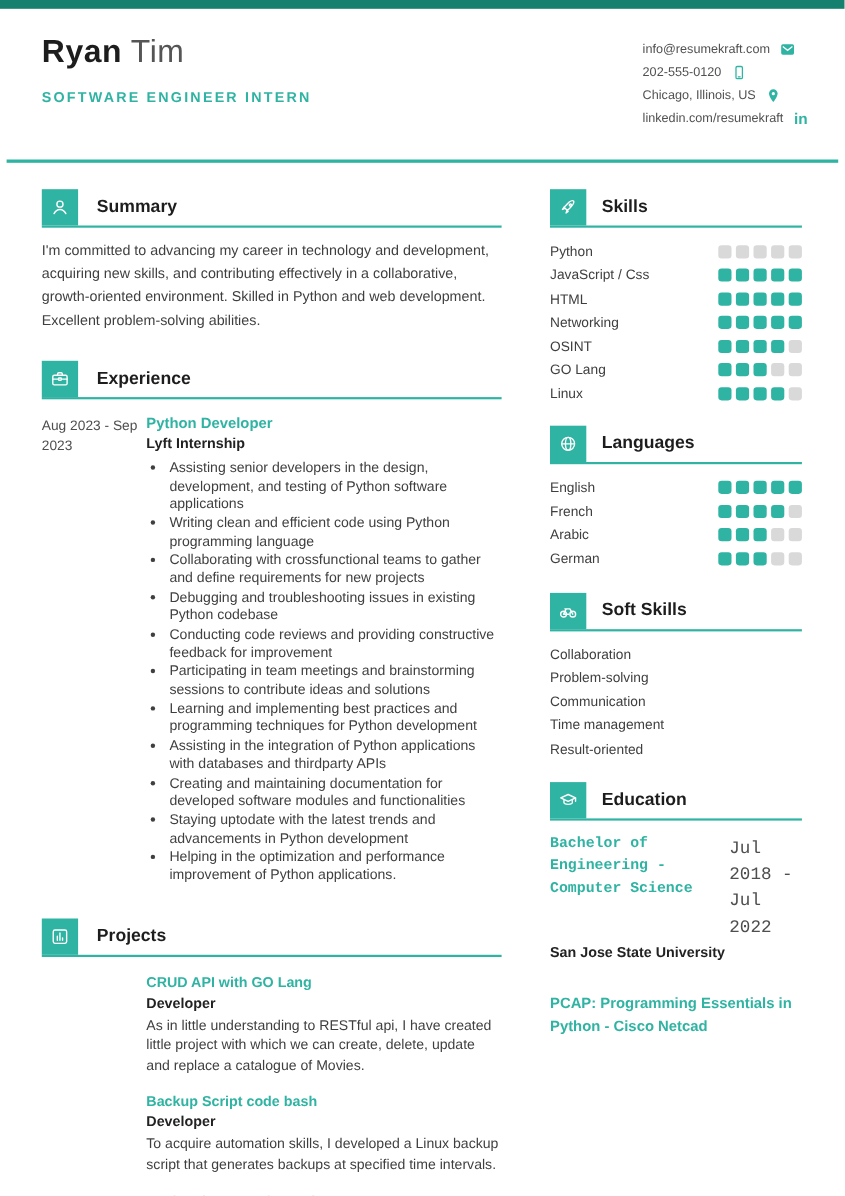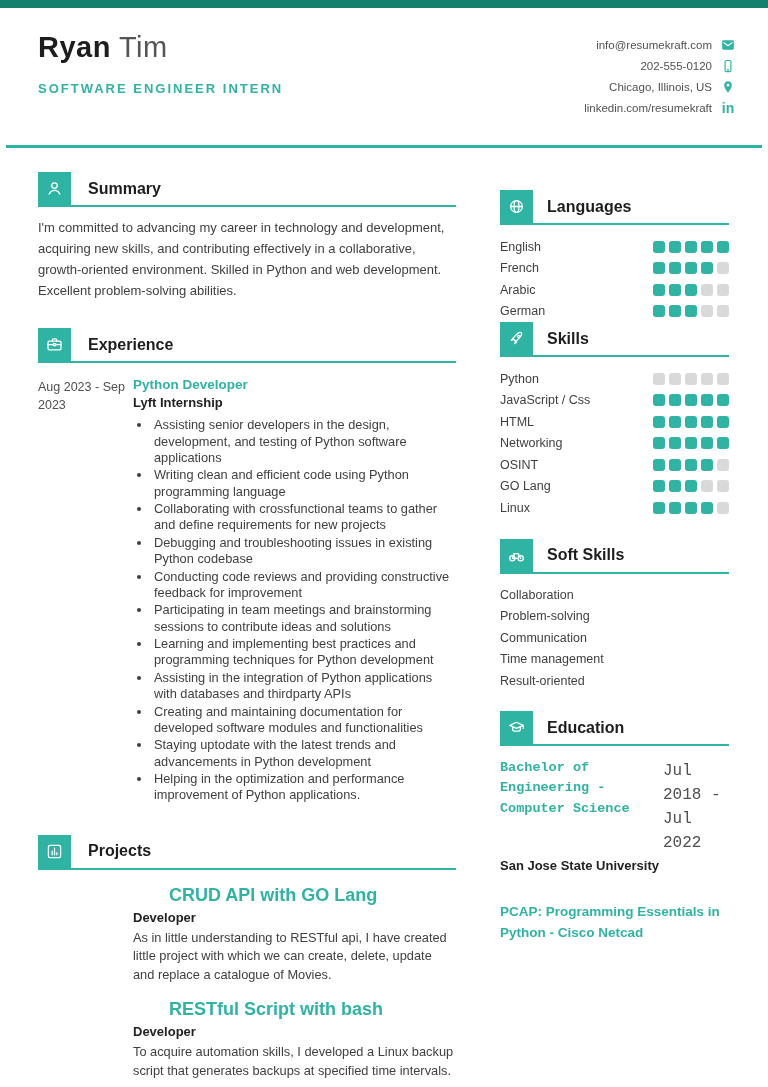--- a/index.html
+++ b/index.html
@@ -10,21 +10,21 @@
   html,body{background:#fff;}
   body{font-family:"Liberation Sans","DejaVu Sans",sans-serif;}
   .page{position:relative;width:768px;height:1087px;background:#fff;overflow:hidden;}
   .topbar{position:absolute;top:0;left:0;right:0;height:8px;background:var(--accent-dark);}
   
   .name{position:absolute;left:38px;top:31px;font-size:29px;color:var(--ink);letter-spacing:.5px;}
   .name .first{font-weight:700;}
   .name .last{font-weight:400;color:#555;}
   .role{position:absolute;left:38px;top:81px;font-size:13px;font-weight:700;letter-spacing:2px;color:var(--accent);}
   .contacts{position:absolute;top:38px;right:33px;display:flex;flex-direction:column;gap:7px;}
-  .c-row{display:flex;justify-content:flex-end;align-items:center;gap:9px;font-size:11.5px;color:var(--muted);height:14px;}
+  .c-row{display:flex;align-items:center;gap:9px;font-size:11.5px;color:var(--muted);height:14px;}
   .c-ic{width:14px;height:14px;display:flex;align-items:center;justify-content:center;flex:0 0 14px;}
   .c-ic svg{width:14px;height:14px;}
   .li-in{font-size:14px;font-weight:700;color:var(--accent);line-height:14px;}
   .hdr-rule{position:absolute;top:145px;left:6px;right:6px;height:3px;background:var(--accent);}
   
   .lcol{position:absolute;left:38px;top:172px;width:418px;}
   .rcol{position:absolute;left:500px;top:172px;width:229px;}
   
   .sec-head{display:flex;align-items:center;gap:17px;border-bottom:2px solid var(--accent);}
   .sec-icon{width:33px;height:33px;background:var(--accent);display:flex;align-items:center;justify-content:center;flex:0 0 33px;}
@@ -37,21 +37,21 @@
   .job{display:flex;margin-top:14px;}
   .job-dates{width:95px;flex:0 0 95px;font-size:12.5px;color:#4f4f4f;line-height:1.45;padding-top:1px;}
   .job-main{flex:1;}
   .job-title{font-size:13.5px;font-weight:700;color:var(--accent);}
   .job-company{font-size:13px;font-weight:700;color:#222;margin-top:3px;}
   .bullets{margin-top:7px;padding-left:19px;}
   .bullets li{font-size:12.8px;color:var(--body);line-height:1.28;padding-left:2px;margin-bottom:1px;}
   .sec-proj{margin-top:30px;}
   .proj-list{margin-left:95px;}
   .proj{margin-top:15px;}
-  .proj-title{font-size:18px;font-weight:700;color:var(--accent);margin-left:36px;}
+  .proj-title{font-size:13px;font-weight:700;color:var(--accent);}
   .proj-role{font-size:13px;font-weight:700;color:#222;margin-top:4px;}
   .proj-desc{font-size:12.8px;color:var(--body);line-height:1.45;margin-top:4px;}
   .proj-role:empty,.proj-desc:empty{display:none;}
   
   .rows{margin-top:11px;}
   .lvl-row{display:flex;justify-content:space-between;align-items:center;height:21.5px;}
   .lvl-label{font-size:12.5px;color:var(--body);}
   .squares{display:flex;gap:4px;}
   .sq{width:12px;height:12px;border-radius:3px;background:var(--sq-off);}
   .sq.on{background:var(--accent);}
@@ -186,34 +186,125 @@
         </span>
         <span class="sec-title">Projects</span>
       </div>
       <div class="proj-list">
         <div class="proj">
           <div class="proj-title">CRUD API with GO Lang</div>
           <div class="proj-role">Developer</div>
           <div class="proj-desc">As in little understanding to RESTful api, I have created little project with which we can create, delete, update and replace a catalogue of Movies.</div>
         </div>
         <div class="proj">
-          <div class="proj-title">RESTful Script with bash</div>
+          <div class="proj-title">Backup Script code bash</div>
           <div class="proj-role">Developer</div>
           <div class="proj-desc">To acquire automation skills, I developed a Linux backup script that generates backups at specified time intervals.</div>
         </div>
         <div class="proj">
           <div class="proj-title">Backend System for Taxis</div>
 
         </div>
       </div>
     </div>
   </div>
 
   <div class="rcol">
 
+    <div class="sec">
+      <div class="sec-head">
+        <span class="sec-icon">
+          <svg viewBox="0 0 24 24">
+              <path d="M13.2 5.8c2.6-2 5.6-2.3 5.3.3-.2 2.1-2.3 4.6-4.7 7l-2.6 2.6-3.9-3.9 2.6-2.6c1.1-1.1 2.2-2.4 3.3-3.4z"></path>
+              <circle cx="14.6" cy="9.4" r="1.3"></circle>
+              <path d="M8.6 13.2l-3.1 1.2 1.7-2.4M10.8 15.4l-1.2 3.1 2.4-1.7"></path>
+            </svg>
+        </span>
+        <span class="sec-title">Skills</span>
+      </div>
+      <div class="rows" id="skills-rows">
+  <div class="lvl-row">
+    <span class="lvl-label">Python</span>
+    <span class="squares">
+              <span class="sq"></span>
+              <span class="sq"></span>
+              <span class="sq"></span>
+              <span class="sq"></span>
+              <span class="sq"></span>
+            </span>
+  </div>
+
+  <div class="lvl-row">
+    <span class="lvl-label">JavaScript / Css</span>
+    <span class="squares">
+              <span class="sq on"></span>
+              <span class="sq on"></span>
+              <span class="sq on"></span>
+              <span class="sq on"></span>
+              <span class="sq on"></span>
+            </span>
+  </div>
+
+  <div class="lvl-row">
+    <span class="lvl-label">HTML</span>
+    <span class="squares">
+              <span class="sq on"></span>
+              <span class="sq on"></span>
+              <span class="sq on"></span>
+              <span class="sq on"></span>
+              <span class="sq on"></span>
+            </span>
+  </div>
+
+  <div class="lvl-row">
+    <span class="lvl-label">Networking</span>
+    <span class="squares">
+              <span class="sq on"></span>
+              <span class="sq on"></span>
+              <span class="sq on"></span>
+              <span class="sq on"></span>
+              <span class="sq on"></span>
+            </span>
+  </div>
+
+  <div class="lvl-row">
+    <span class="lvl-label">OSINT</span>
+    <span class="squares">
+              <span class="sq on"></span>
+              <span class="sq on"></span>
+              <span class="sq on"></span>
+              <span class="sq on"></span>
+              <span class="sq"></span>
+            </span>
+  </div>
+
+  <div class="lvl-row">
+    <span class="lvl-label">GO Lang</span>
+    <span class="squares">
+              <span class="sq on"></span>
+              <span class="sq on"></span>
+              <span class="sq on"></span>
+              <span class="sq"></span>
+              <span class="sq"></span>
+            </span>
+  </div>
+
+  <div class="lvl-row">
+    <span class="lvl-label">Linux</span>
+    <span class="squares">
+              <span class="sq on"></span>
+              <span class="sq on"></span>
+              <span class="sq on"></span>
+              <span class="sq on"></span>
+              <span class="sq"></span>
+            </span>
+  </div>
+</div>
+    </div>
+
     <div class="sec sec-lang">
       <div class="sec-head">
         <span class="sec-icon">
           <svg viewBox="0 0 24 24">
               <circle cx="12" cy="12" r="7.4"></circle>
               <ellipse cx="12" cy="12" rx="3.1" ry="7.4"></ellipse>
               <path d="M4.8 12h14.4"></path>
             </svg>
         </span>
         <span class="sec-title">Languages</span>
@@ -252,111 +343,20 @@
             </span>
   </div>
 
   <div class="lvl-row">
     <span class="lvl-label">German</span>
     <span class="squares">
               <span class="sq on"></span>
               <span class="sq on"></span>
               <span class="sq on"></span>
               <span class="sq"></span>
-              <span class="sq"></span>
-            </span>
-  </div>
-</div>
-    </div>
-
-    <div class="sec">
-      <div class="sec-head">
-        <span class="sec-icon">
-          <svg viewBox="0 0 24 24">
-              <path d="M13.2 5.8c2.6-2 5.6-2.3 5.3.3-.2 2.1-2.3 4.6-4.7 7l-2.6 2.6-3.9-3.9 2.6-2.6c1.1-1.1 2.2-2.4 3.3-3.4z"></path>
-              <circle cx="14.6" cy="9.4" r="1.3"></circle>
-              <path d="M8.6 13.2l-3.1 1.2 1.7-2.4M10.8 15.4l-1.2 3.1 2.4-1.7"></path>
-            </svg>
-        </span>
-        <span class="sec-title">Skills</span>
-      </div>
-      <div class="rows" id="skills-rows">
-  <div class="lvl-row">
-    <span class="lvl-label">Python</span>
-    <span class="squares">
-              <span class="sq"></span>
-              <span class="sq"></span>
-              <span class="sq"></span>
-              <span class="sq"></span>
-              <span class="sq"></span>
-            </span>
-  </div>
-
-  <div class="lvl-row">
-    <span class="lvl-label">JavaScript / Css</span>
-    <span class="squares">
-              <span class="sq on"></span>
-              <span class="sq on"></span>
-              <span class="sq on"></span>
-              <span class="sq on"></span>
-              <span class="sq on"></span>
-            </span>
-  </div>
-
-  <div class="lvl-row">
-    <span class="lvl-label">HTML</span>
-    <span class="squares">
-              <span class="sq on"></span>
-              <span class="sq on"></span>
-              <span class="sq on"></span>
-              <span class="sq on"></span>
-              <span class="sq on"></span>
-            </span>
-  </div>
-
-  <div class="lvl-row">
-    <span class="lvl-label">Networking</span>
-    <span class="squares">
-              <span class="sq on"></span>
-              <span class="sq on"></span>
-              <span class="sq on"></span>
-              <span class="sq on"></span>
-              <span class="sq on"></span>
-            </span>
-  </div>
-
-  <div class="lvl-row">
-    <span class="lvl-label">OSINT</span>
-    <span class="squares">
-              <span class="sq on"></span>
-              <span class="sq on"></span>
-              <span class="sq on"></span>
-              <span class="sq on"></span>
-              <span class="sq"></span>
-            </span>
-  </div>
-
-  <div class="lvl-row">
-    <span class="lvl-label">GO Lang</span>
-    <span class="squares">
-              <span class="sq on"></span>
-              <span class="sq on"></span>
-              <span class="sq on"></span>
-              <span class="sq"></span>
-              <span class="sq"></span>
-            </span>
-  </div>
-
-  <div class="lvl-row">
-    <span class="lvl-label">Linux</span>
-    <span class="squares">
-              <span class="sq on"></span>
-              <span class="sq on"></span>
-              <span class="sq on"></span>
-              <span class="sq on"></span>
               <span class="sq"></span>
             </span>
   </div>
 </div>
     </div>
 
     <div class="sec sec-soft">
       <div class="sec-head">
         <span class="sec-icon">
           <svg viewBox="0 0 24 24">

